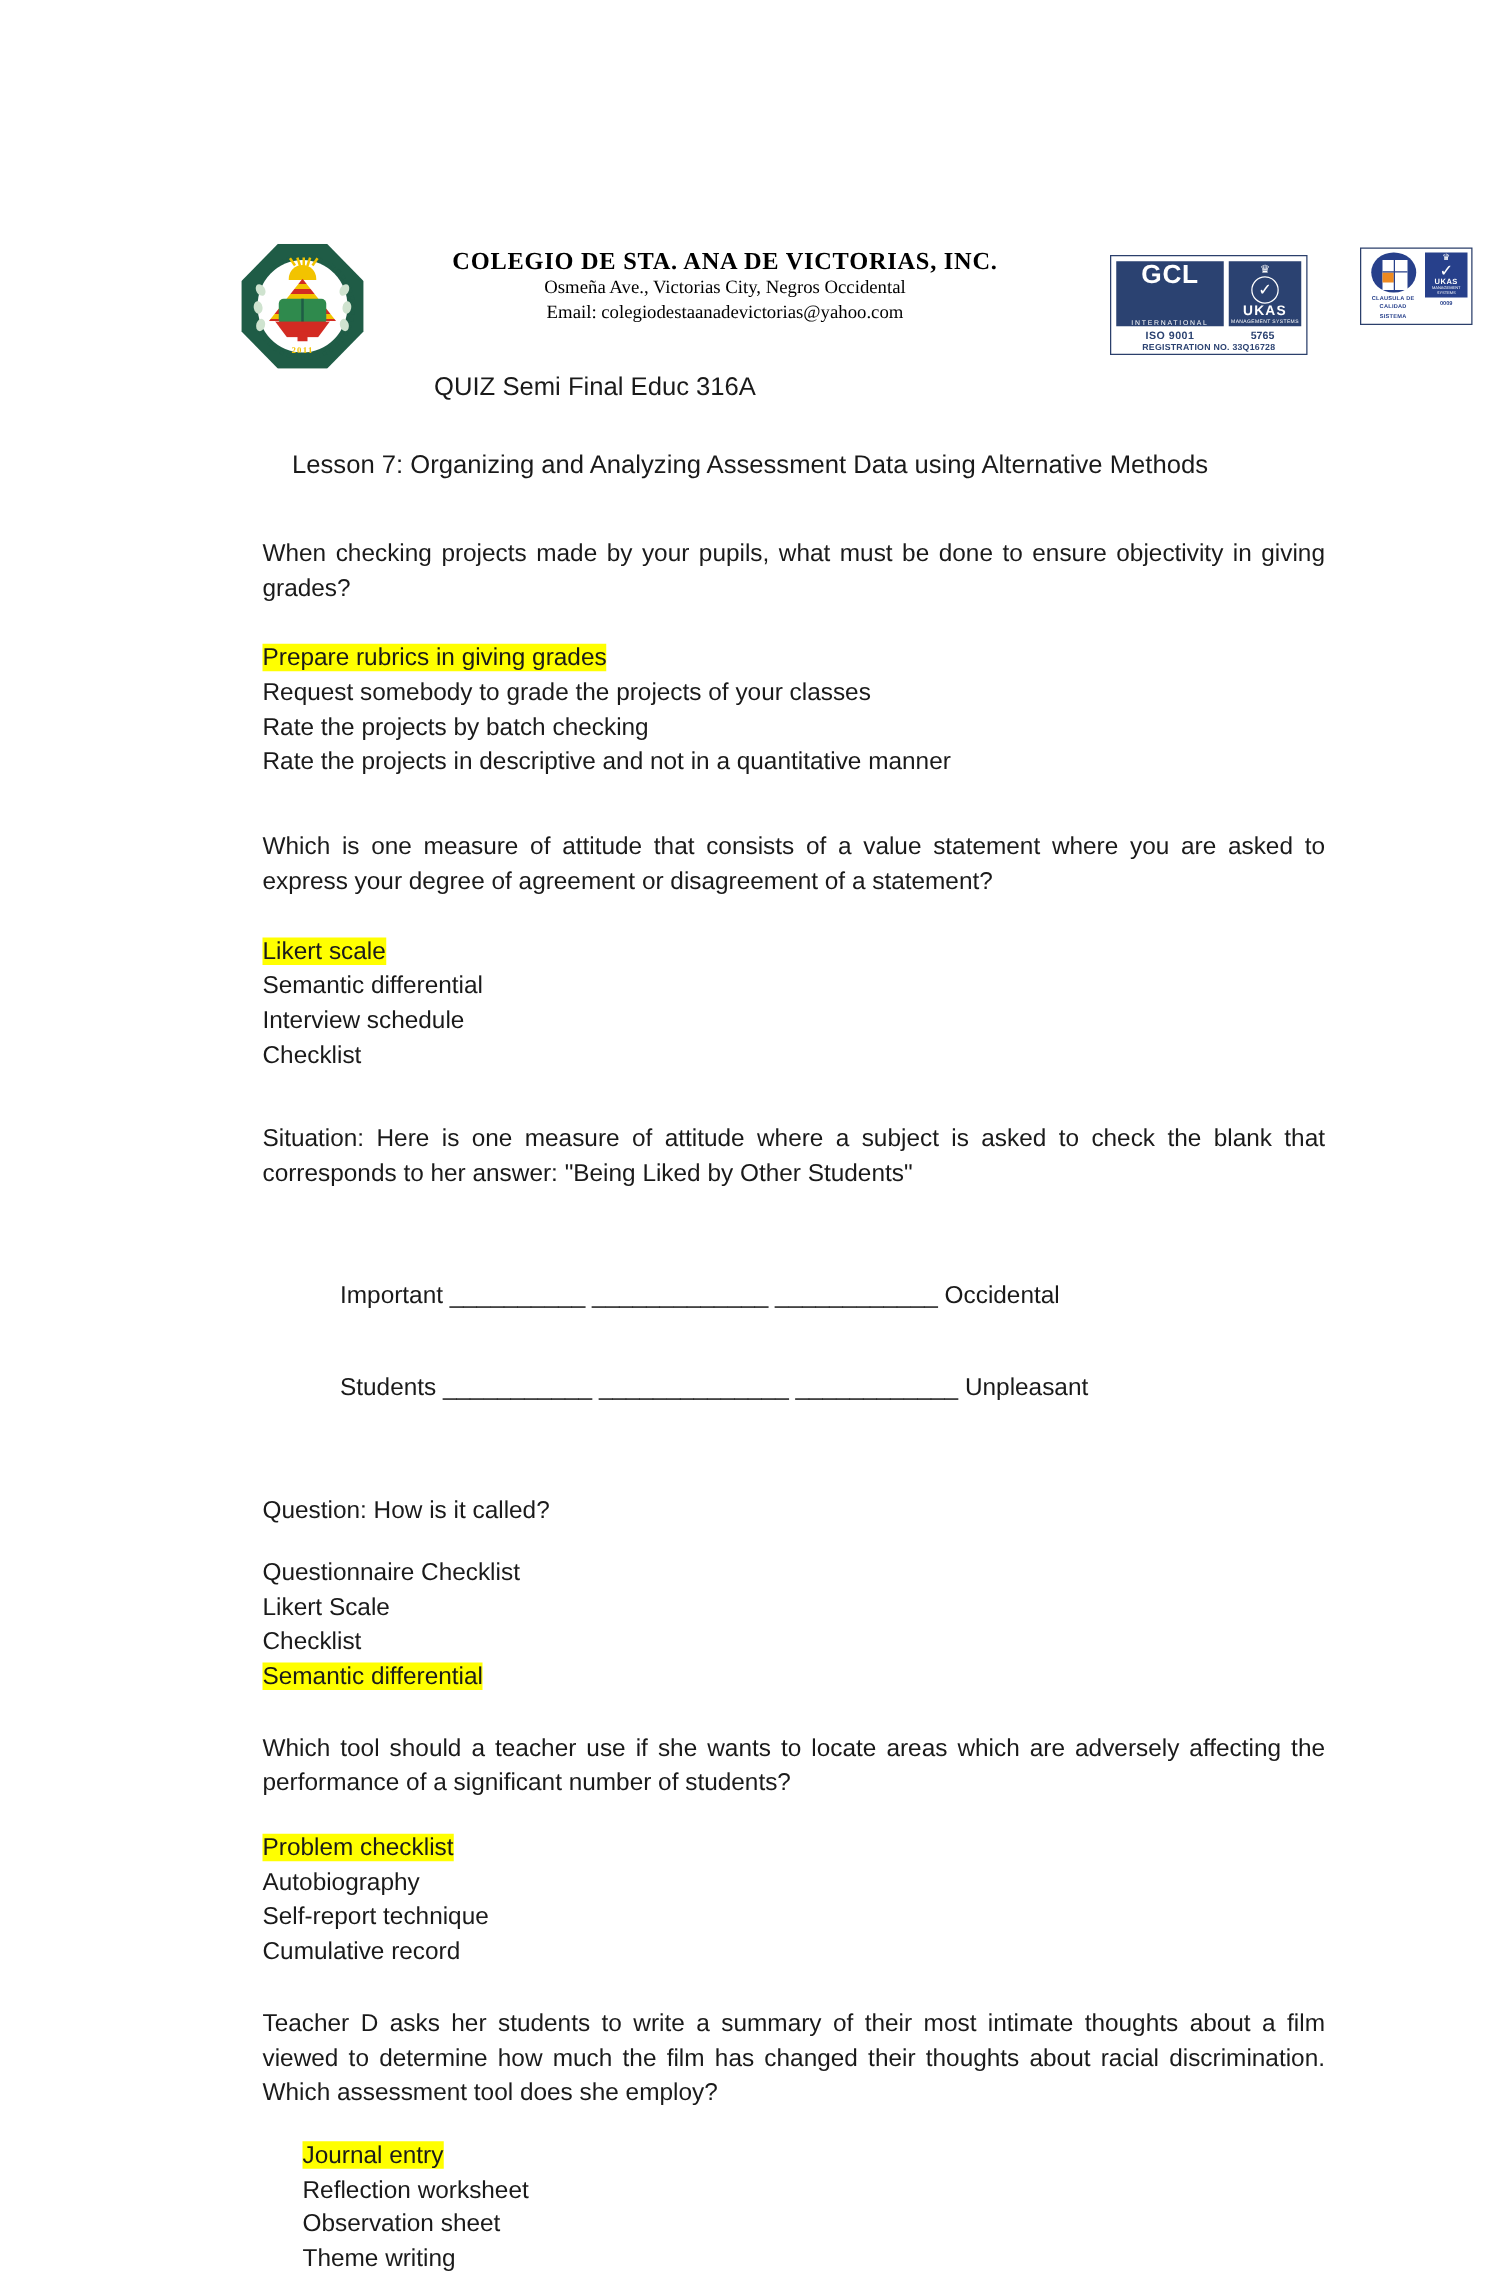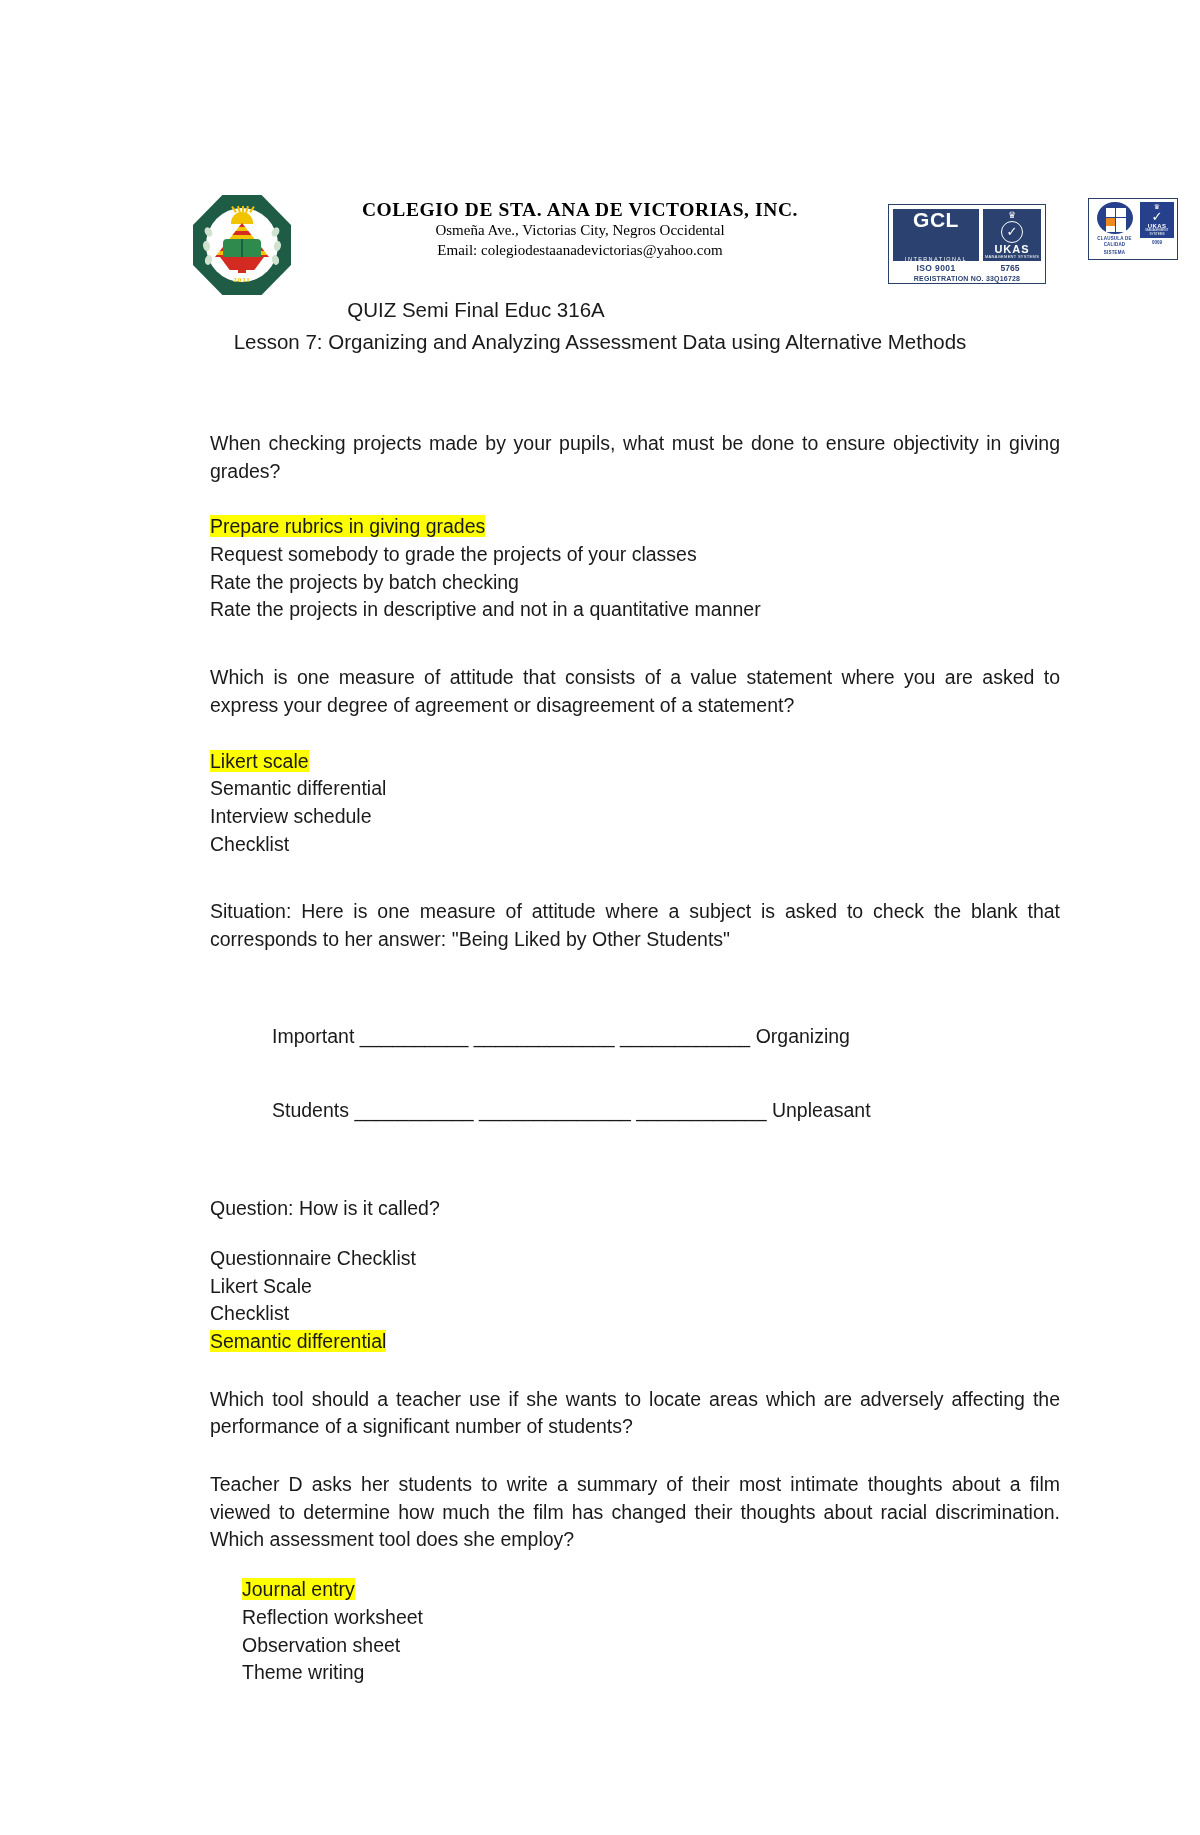--- a/index.html
+++ b/index.html
@@ -337,21 +337,21 @@
     top: 300px;
     width: 952px;
     text-align: center;
     font-size: 20.5px;
     line-height: 1;
     color: #1a1a1a;
   }
   .doc-subtitle {
     position: absolute;
     left: 0;
-    top: 332px;
+    top: 362px;
     width: 1200px;
     text-align: center;
     font-size: 20.5px;
     line-height: 1;
     color: #1a1a1a;
   }
 
   .content {
     position: absolute;
     left: 210px;
@@ -509,36 +509,42 @@
         <div class="opt"><span>Interview schedule</span></div>
         <div class="opt"><span>Checklist</span></div>
       </div>
     </div>
 
     <div class="gap-lg"></div>
 
     <div class="qblock">
       <div class="qtext justify-all">Situation: Here is one measure of attitude where a subject is asked to check the blank that corresponds to her answer: "Being Liked by Other Students"</div>
       <div class="scale-lines">
-        <div class="scale-row"><span>Important</span> <span>__________ _____________ ____________</span> <span>Organizing</span></div>
+        <div class="scale-row"><span>Important</span> <span>__________ _____________ ____________</span> <span>Occidental</span></div>
         <div class="scale-row"><span>Students</span> <span>___________ ______________ ____________</span> <span>Unpleasant</span></div>
       </div>
       <div class="subq">Question: How is it called?</div>
       <div class="options" style="margin-top:22px;">
         <div class="opt"><span>Questionnaire Checklist</span></div>
         <div class="opt"><span>Likert Scale</span></div>
         <div class="opt"><span>Checklist</span></div>
         <div class="opt"><span class="hl">Semantic differential</span></div>
       </div>
     </div>
 
     <div class="gap-md"></div>
 
     <div class="qblock">
       <div class="qtext justify-all">Which tool should a teacher use if she wants to locate areas which are adversely affecting the performance of a significant number of students?</div>
+      <div class="options" style="margin-top:24px;">
+        <div class="opt"><span class="hl">Problem checklist</span></div>
+        <div class="opt"><span>Autobiography</span></div>
+        <div class="opt"><span>Self-report technique</span></div>
+        <div class="opt"><span>Cumulative record</span></div>
+      </div>
     </div>
 
     <div class="gap-md"></div>
 
     <div class="qblock">
       <div class="qtext justify-all">Teacher D asks her students to write a summary of their most intimate thoughts about a film viewed to determine how much the film has changed their thoughts about racial discrimination. Which assessment tool does she employ?</div>
       <div class="options indented" style="margin-top:22px;">
         <div class="opt"><span class="hl">Journal entry</span></div>
         <div class="opt"><span>Reflection worksheet</span></div>
         <div class="opt"><span>Observation sheet</span></div>

